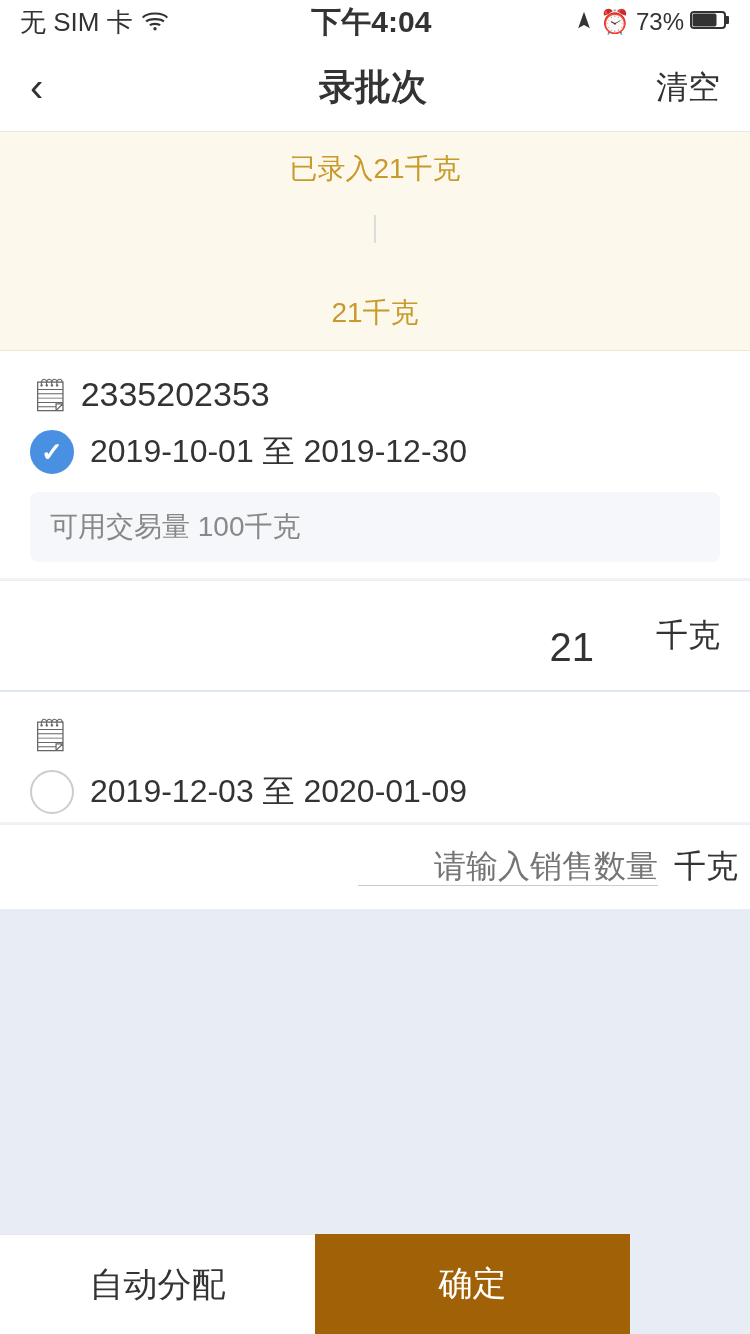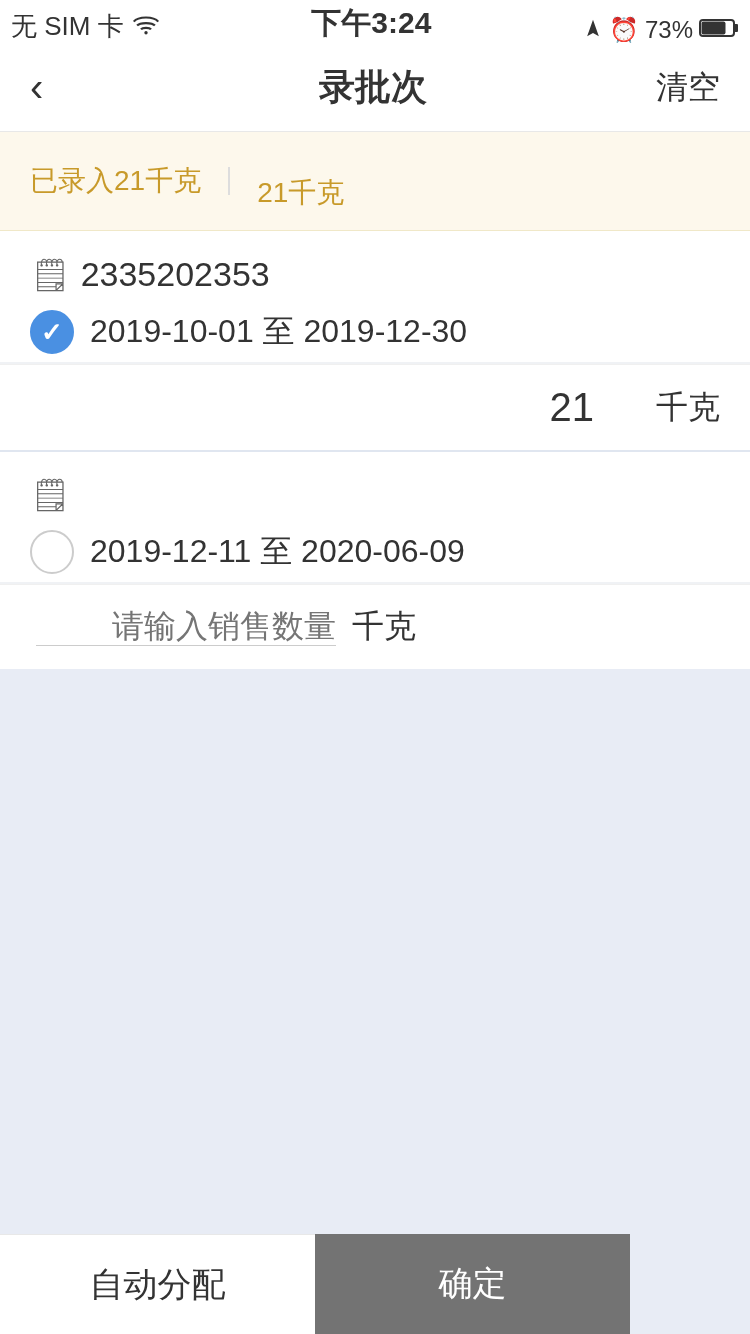--- a/index.html
+++ b/index.html
@@ -11,23 +11,23 @@
       background: #f0f2f5;
       overflow-x: hidden;
     }
 
     
     .status-bar {
       width: 750px;
       height: 44px;
       background: #fff;
       display: flex;
-      align-items: flex-end;
+      align-items: center;
       justify-content: space-between;
-      padding: 0 11px;
+      padding: 0 20px;
       font-size: 28px;
     }
     .status-left {
       display: flex;
       align-items: center;
       gap: 8px;
       font-size: 26px;
       color: #333;
     }
     .status-center {
@@ -72,20 +72,21 @@
     }
 
     
     .info-banner {
       background: #fdf8ec;
       padding: 18px 30px;
       display: flex;
       align-items: center;
       gap: 27px;
       border-bottom: 1px solid #f0e8c8;
+      flex-direction: column;
     }
     .info-label {
       font-size: 28px;
       color: #c89a2a;
     }
     .info-divider {
       width: 2px;
       height: 28px;
       background: #ddd;
     }
@@ -164,30 +165,31 @@
       align-items: center;
       justify-content: flex-end;
       padding: 20px 30px;
       gap: 16px;
       border-top: 1px solid #f0f0f0;
     }
     .quantity-value {
       font-size: 40px;
       color: #333;
       font-weight: 500;
+      margin-top: 24px;
     }
     .quantity-unit {
       font-size: 32px;
       color: #333;
     }
     .quantity-input-row {
       display: flex;
       align-items: center;
-      justify-content: flex-start;
-      padding: 20px 36px;
+      justify-content: flex-end;
+      padding: 20px 12px;
       gap: 16px;
       border-top: 1px solid #f0f0f0;
       background: #fff;
     }
     .quantity-underline {
       border: none;
       border-bottom: 1px solid #ccc;
       font-size: 32px;
       color: #ccc;
       text-align: right;
@@ -230,21 +232,21 @@
       font-size: 34px;
       color: #333;
       cursor: pointer;
       display: flex;
       align-items: center;
       justify-content: center;
       border-top: 1px solid #e8e8e8;
     }
     .btn-confirm {
       flex: 1;
-      background: #737373;
+      background: #a16207;
       border: none;
       font-size: 34px;
       color: #fff;
       cursor: pointer;
       display: flex;
       align-items: center;
       justify-content: center;
     }
 
     .page-wrapper {
@@ -268,21 +270,21 @@
       <span>无 SIM 卡</span>
       <span>
         <svg viewBox="0 0 24 18" width="28" height="20" fill="none" stroke="#333" stroke-width="2">
           <path d="M1 6 C5 1, 19 1, 23 6"></path>
           <path d="M4 9.5 C6.5 6.5, 17.5 6.5, 20 9.5"></path>
           <path d="M7.5 13 C9 11, 15 11, 16.5 13"></path>
           <circle cx="12" cy="16" r="1.5" fill="#333" stroke="none"></circle>
         </svg>
       </span>
     </div>
-    <div class="status-center">下午3:24</div>
+    <div class="status-center">下午4:04</div>
     <div class="status-right">
       <span>
         <svg width="20" height="20" viewBox="0 0 24 24" fill="#333">
           <path d="M12 2L5 22l7-4 7 4z"></path>
         </svg>
       </span>
       <span>⏰</span>
       <span>73%</span>
       <span>
         <svg width="40" height="20" viewBox="0 0 40 20">
@@ -310,37 +312,40 @@
 
     <div class="batch-card">
       <div class="batch-header">
         <span class="batch-icon">🗒</span>
         <span class="batch-id">2335202353</span>
       </div>
       <div class="batch-date-row">
         <div class="radio-circle checked"></div>
         <span class="batch-date">2019-10-01 至 2019-12-30</span>
       </div>
+      <div class="batch-avail-row">
+        <span class="batch-avail-text">可用交易量 100千克</span>
+      </div>
     </div>
 
     <div class="quantity-row">
       <span class="quantity-value">21</span>
       <span style="display:inline-block;width:30px;"></span>
       <span class="quantity-unit">千克</span>
     </div>
 
     <div class="separator"></div>
 
     <div class="batch-card">
       <div class="batch-header">
         <span class="batch-icon">🗒</span>
       </div>
       <div class="batch-date-row">
         <div class="radio-circle"></div>
-        <span class="batch-date">2019-12-11 至 2020-06-09</span>
+        <span class="batch-date">2019-12-03 至 2020-01-09</span>
       </div>
     </div>
 
     <div class="quantity-input-row">
       <input type="text" class="quantity-underline" placeholder="请输入销售数量" value="" style="">
       <span class="quantity-unit-gray">千克</span>
     </div>
 
     <div class="bottom-spacer"></div>
   </div>

